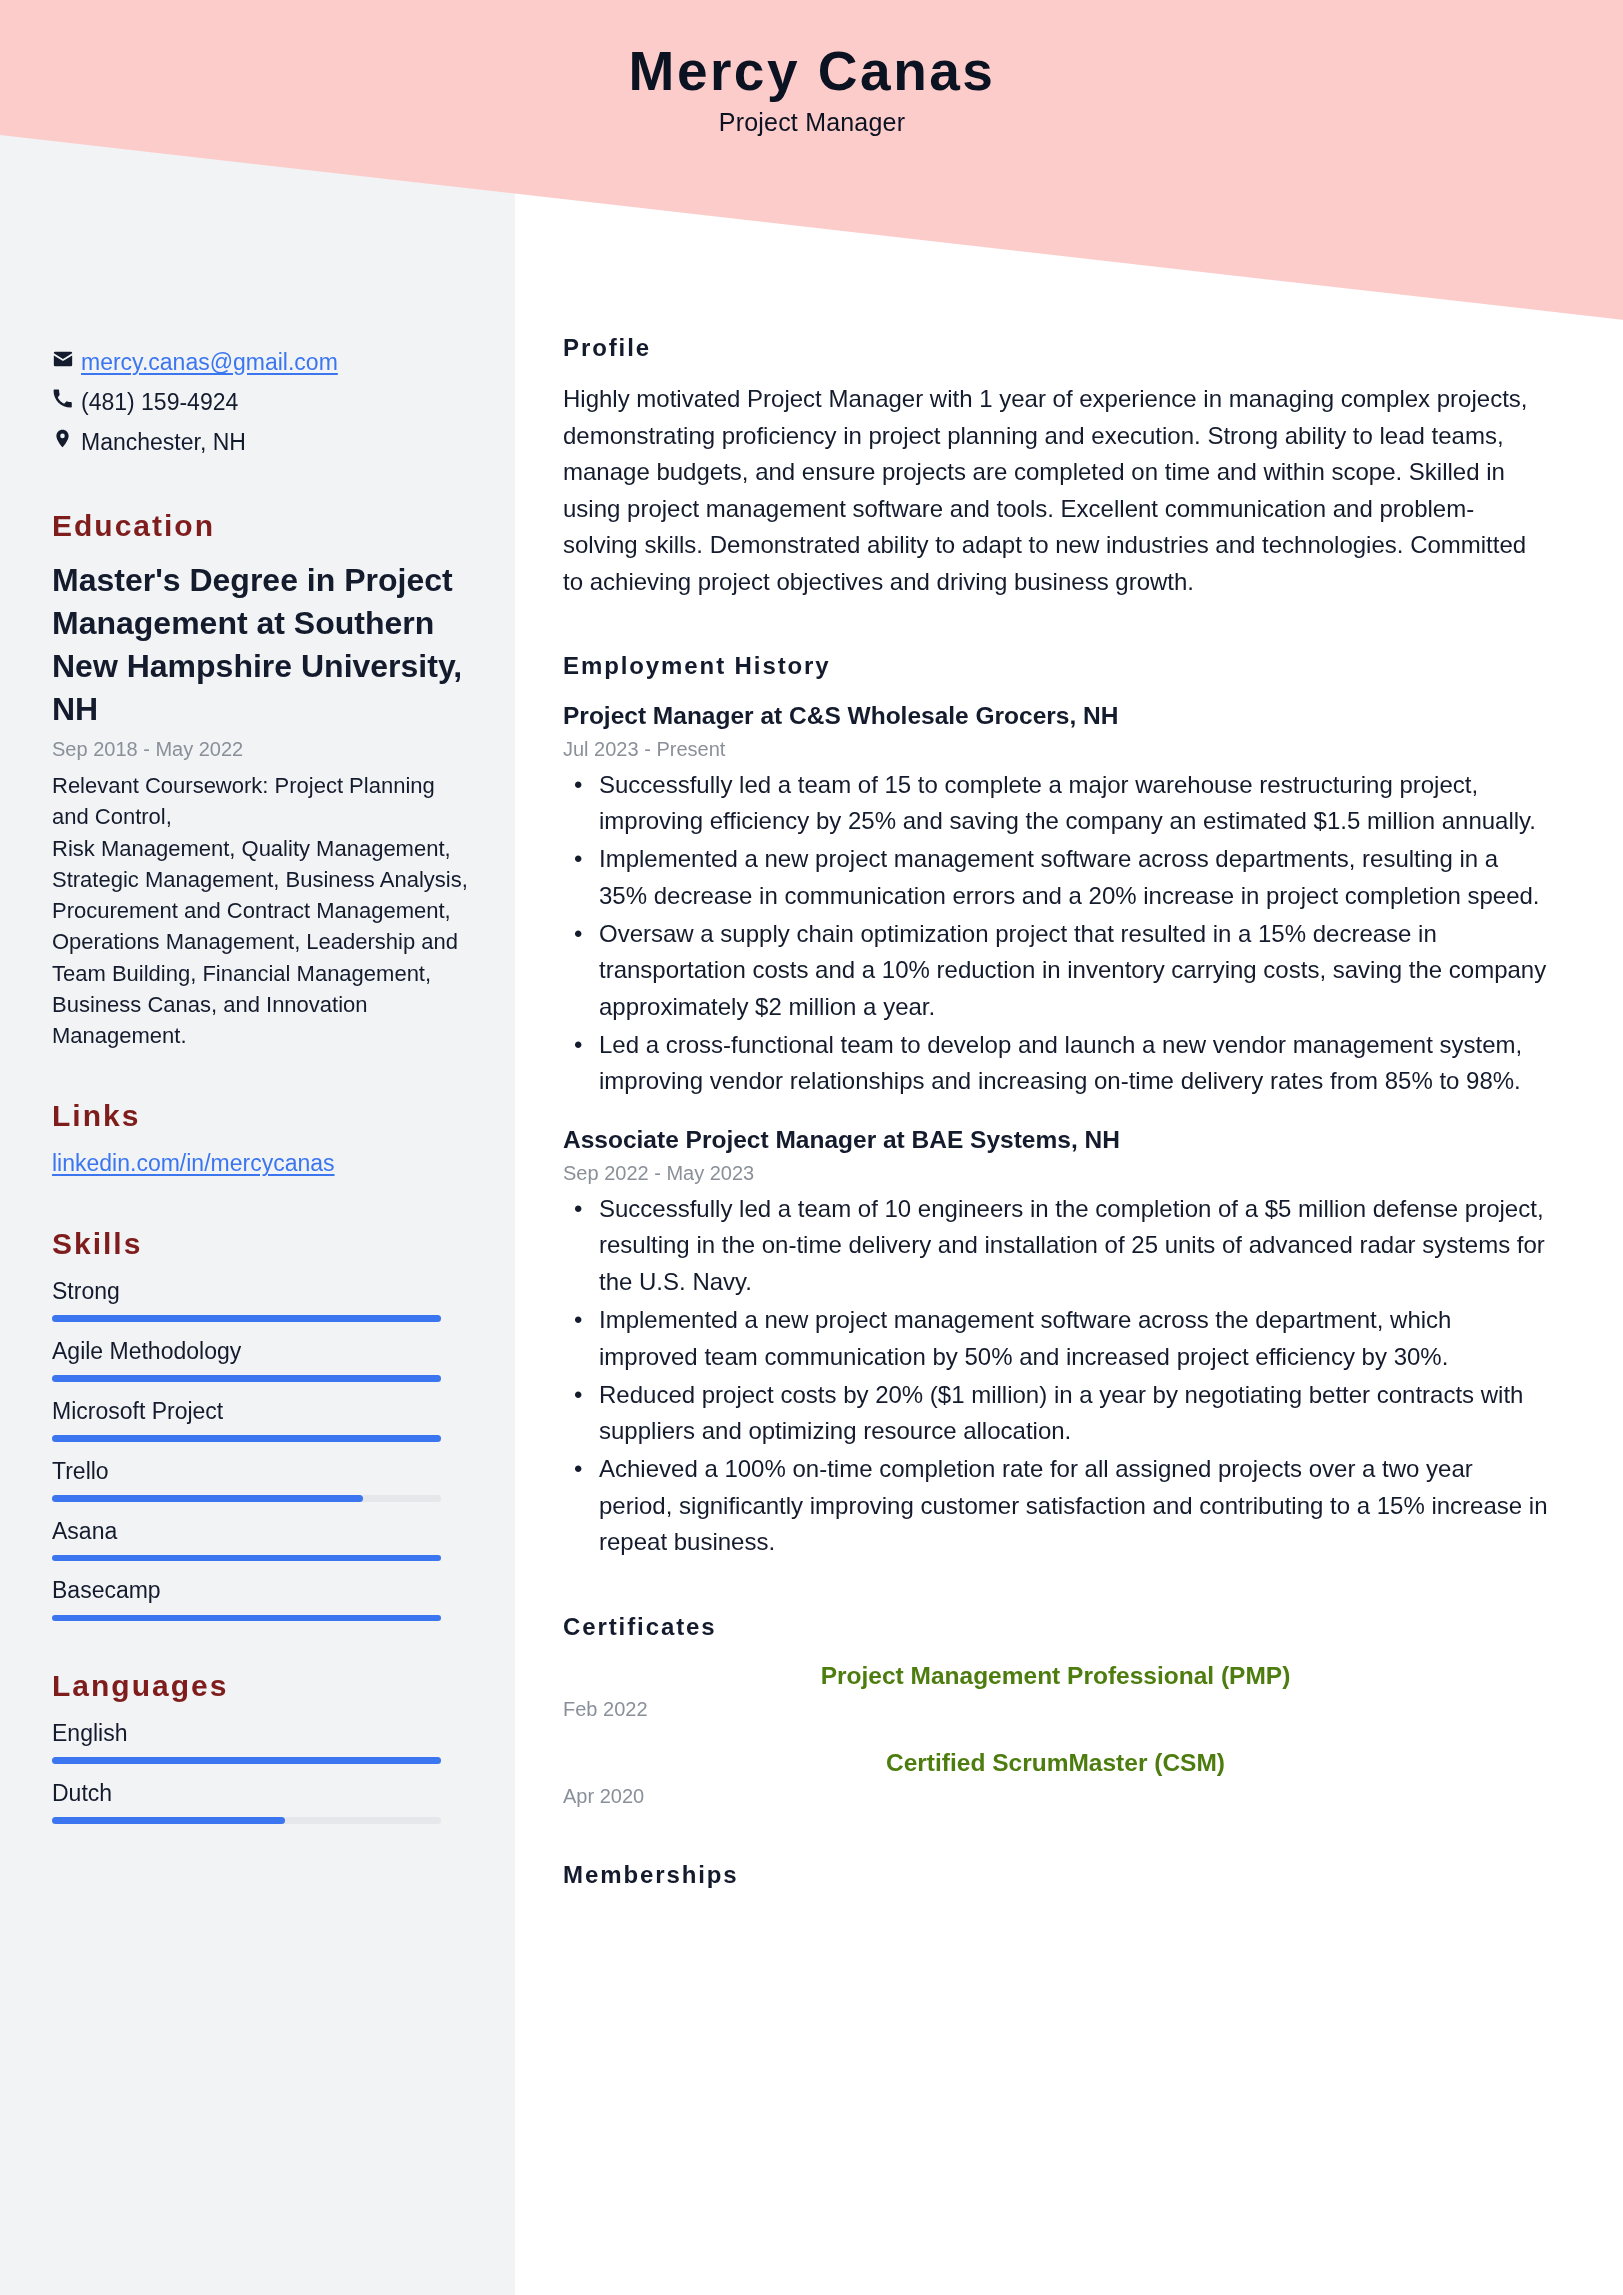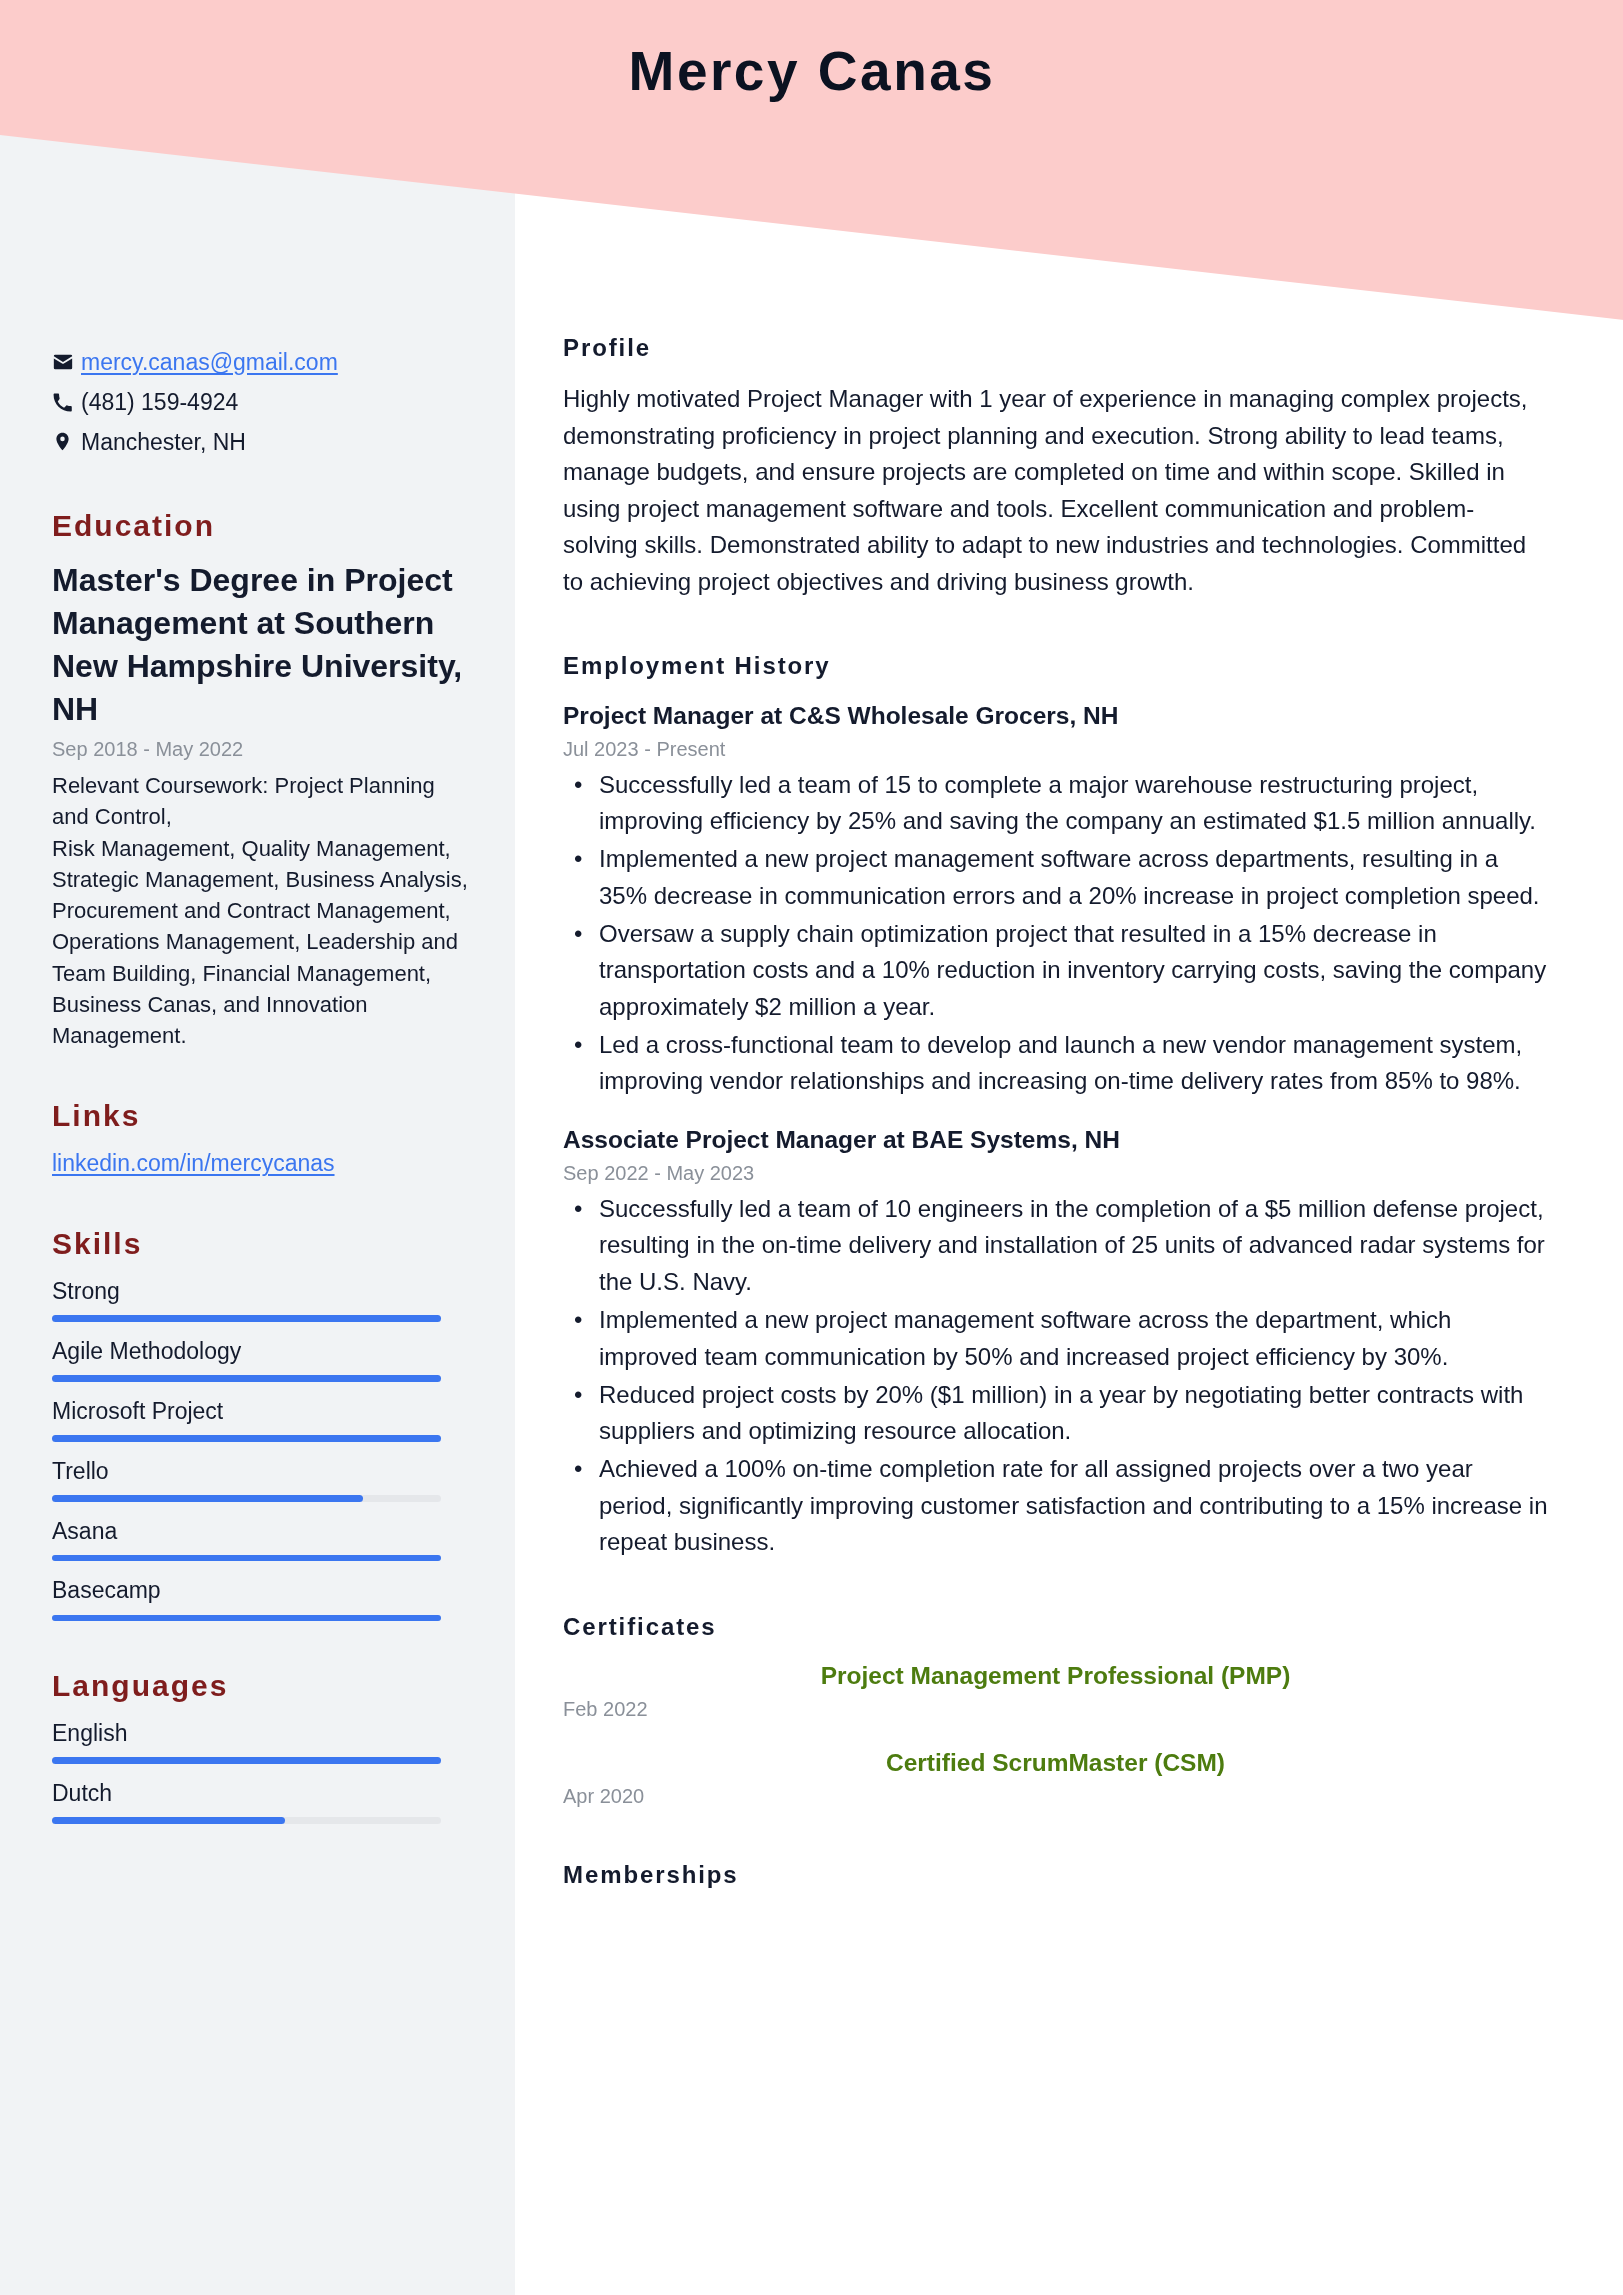--- a/index.html
+++ b/index.html
@@ -107,21 +107,21 @@
   }
 
   
   .contact-list {
     margin: 0;
     padding: 0;
     list-style: none;
   }
   .contact-row {
     display: flex;
-    align-items: center;
+    align-items: flex-start;
     margin-bottom: 11px;
     font-size: 23px;
     line-height: 1.25;
   }
   .contact-icon {
     width: 29px;
     flex: 0 0 29px;
     display: flex;
     align-items: center;
     justify-content: flex-start;
@@ -275,20 +275,21 @@
 </head>
 <body>
 
 <div class="page">
 
   <div class="sidebar-bg"></div>
   <div class="header-banner"></div>
 
   <div class="header-inner">
     <h1 class="name-title">Mercy Canas</h1>
+    <div class="job-subtitle">Project Manager</div>
   </div>
 
   <div class="columns">
 
     <aside class="sidebar">
       <div class="sidebar-pad">
 
         <ul class="contact-list">
           <li class="contact-row">
             <span class="contact-icon">

